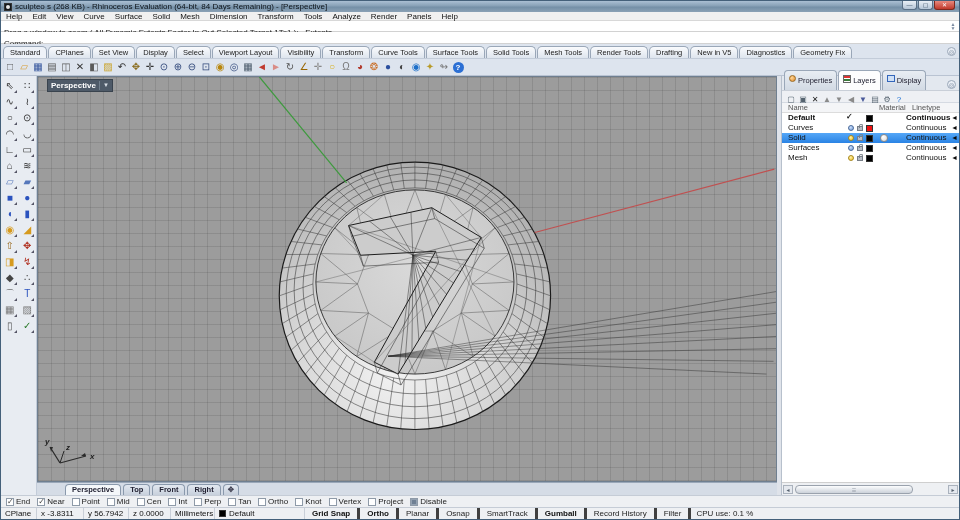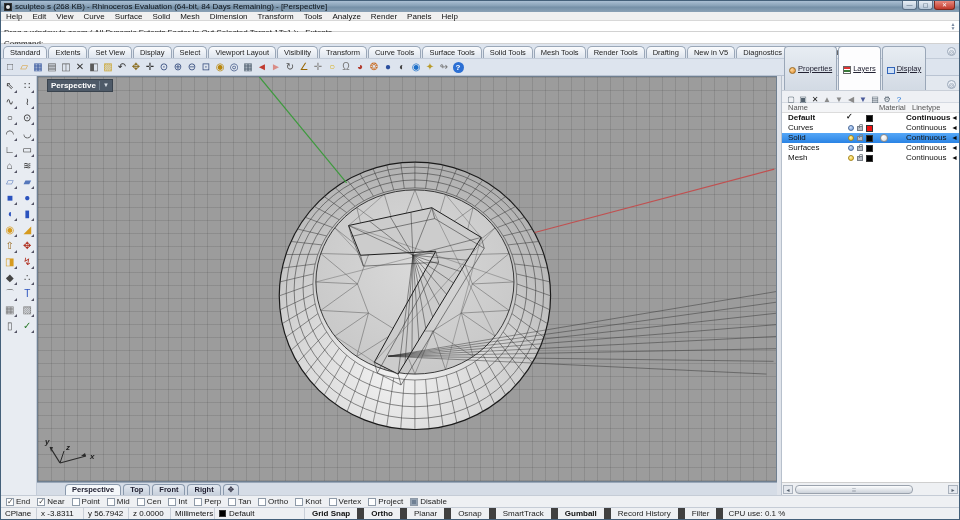--- a/index.html
+++ b/index.html
@@ -65,21 +65,21 @@
   .vtab { font-size:7.5px; line-height:10px; padding:0 6px; margin-right:2px; border:1px solid #8a99ac; border-bottom:none; border-radius:4px 4px 0 0; background:linear-gradient(180deg,#e2e8f0,#c7d0dc); color:#223; white-space:nowrap; }
   .vtab.active { background:#f4f7fa; }
   .vtab.plus { padding:0 4px; color:#445; }
 
   
   .splitter { width:4px; flex:0 0 4px; background:#dfe3ea; }
 
   
   .panel { width:178px; flex:0 0 178px; background:#eef0f4; border-left:1px solid #b7c0cc; display:flex; flex-direction:column; }
   .ptabs { height:15px; flex:0 0 15px; display:flex; align-items:flex-end; padding:1px 2px 0 2px; position:relative; border-bottom:1px solid #c9cfd8; background:#e3e8ef; }
-  .ptab { display:flex; align-items:flex-end; font-size:7.5px; line-height:11px; padding:16px 4px; margin-right:1px; border:1px solid #9aa7b8; border-bottom:none; border-radius:4px 4px 0 0; background:linear-gradient(180deg,#e8edf3,#d2dae4); color:#223; white-space:nowrap;text-decoration:underline; }
+  .ptab { display:flex; align-items:flex-start; font-size:7.5px; line-height:11px; padding:4px 4px; margin-right:1px; border:1px solid #9aa7b8; border-bottom:none; border-radius:4px 4px 0 0; background:linear-gradient(180deg,#e8edf3,#d2dae4); color:#223; white-space:nowrap; }
   .ptab.active { background:#fdfdfe; }
   .ptab .picon { margin-right:2px; }
   .icon-prop { width:7px; height:7px; border-radius:50%; background:radial-gradient(circle at 35% 35%,#ffd79a,#e08826); border:1px solid #9a6a22; }
   .icon-layers { width:8px; height:8px; background:repeating-linear-gradient(180deg,#d33 0 2px,#fff 2px 3px,#3a7a3a 3px 5px,#fff 5px 6px,#3366bb 6px 8px); border:1px solid #666; }
   .icon-display { width:8px; height:7px; border:1px solid #3366bb; background:#cfe0f5; }
   .pmenu { position:absolute; right:3px; top:4px; width:9px; height:9px; border:1px solid #9aa7b8; border-radius:50%; background:#e8edf4; color:#6b7c92; font-size:6px; line-height:8px; text-align:center; }
 
   .ptools { height:12px; flex:0 0 12px; background:#eef0f4; display:flex; align-items:center; padding:0 3px; border-bottom:1px solid #d5dae2; }
   .ptool { width:12px; text-align:center; }
   .ptool span { font-size:8px; line-height:12px; }
@@ -120,21 +120,21 @@
   .ocheck.filled::after { content:""; position:absolute; inset:1px; background:#6f8094; }
   .olabel { font-size:8px; color:#222; line-height:12px; white-space:nowrap; }
 
   
   .statusbar { height:12px; flex:0 0 12px; background:#eef0f3; border-top:1px solid #c5ccd6; display:flex; align-items:center; }
   .scell { font-size:8px; line-height:11px; color:#111; border-right:1px solid #c9cfd8; padding:0 4px; white-space:nowrap; overflow:hidden; flex:0 0 auto; }
   .scell.cp { width:36px; } .scell.cx { width:47px; } .scell.cy { width:45px; } .scell.cz { width:42px; }
   .scell.units { width:44px; text-align:left; }
   .scell.layer { width:90px; display:flex; align-items:center; }
   .layersw { width:7px; height:7px; background:#000; border:1px solid #333; margin-right:3px; flex:0 0 7px; }
-  .stoggle { font-size:8px; line-height:11px; color:#222; border-right:7px solid #404040; padding:0 7px; white-space:nowrap; flex:0 0 auto; }
+  .stoggle { font-size:8px; line-height:11px; color:#222; border-right:3px solid #404040; padding:0 7px; white-space:nowrap; flex:0 0 auto; }
   .stoggle.on { font-weight:bold; color:#111; }
   .scpu { font-size:8px; line-height:11px; color:#222; padding:0 5px; white-space:nowrap; flex:0 0 auto; }
   .sfill { flex:1 1 auto; }
 </style>
 </head>
 <body>
 
 <div class="app">
 
   <div class="titlebar">
@@ -171,21 +171,21 @@
         <span>▼</span>
       </span>
   </div>
   <div class="cmdrow cmdprompt">
     <span class="cmdtext">Command:</span>
   </div>
 
   <div class="tabrow">
     <span class="tabrow-menu">◎</span>
   <span class="ttab active">Standard</span>
-      <span class="ttab">Extents</span>
+      <span class="ttab">CPlanes</span>
       <span class="ttab">Set View</span>
       <span class="ttab">Display</span>
       <span class="ttab">Select</span>
       <span class="ttab">Viewport Layout</span>
       <span class="ttab">Visibility</span>
       <span class="ttab">Transform</span>
       <span class="ttab">Curve Tools</span>
       <span class="ttab">Surface Tools</span>
       <span class="ttab">Solid Tools</span>
       <span class="ttab">Mesh Tools</span>

